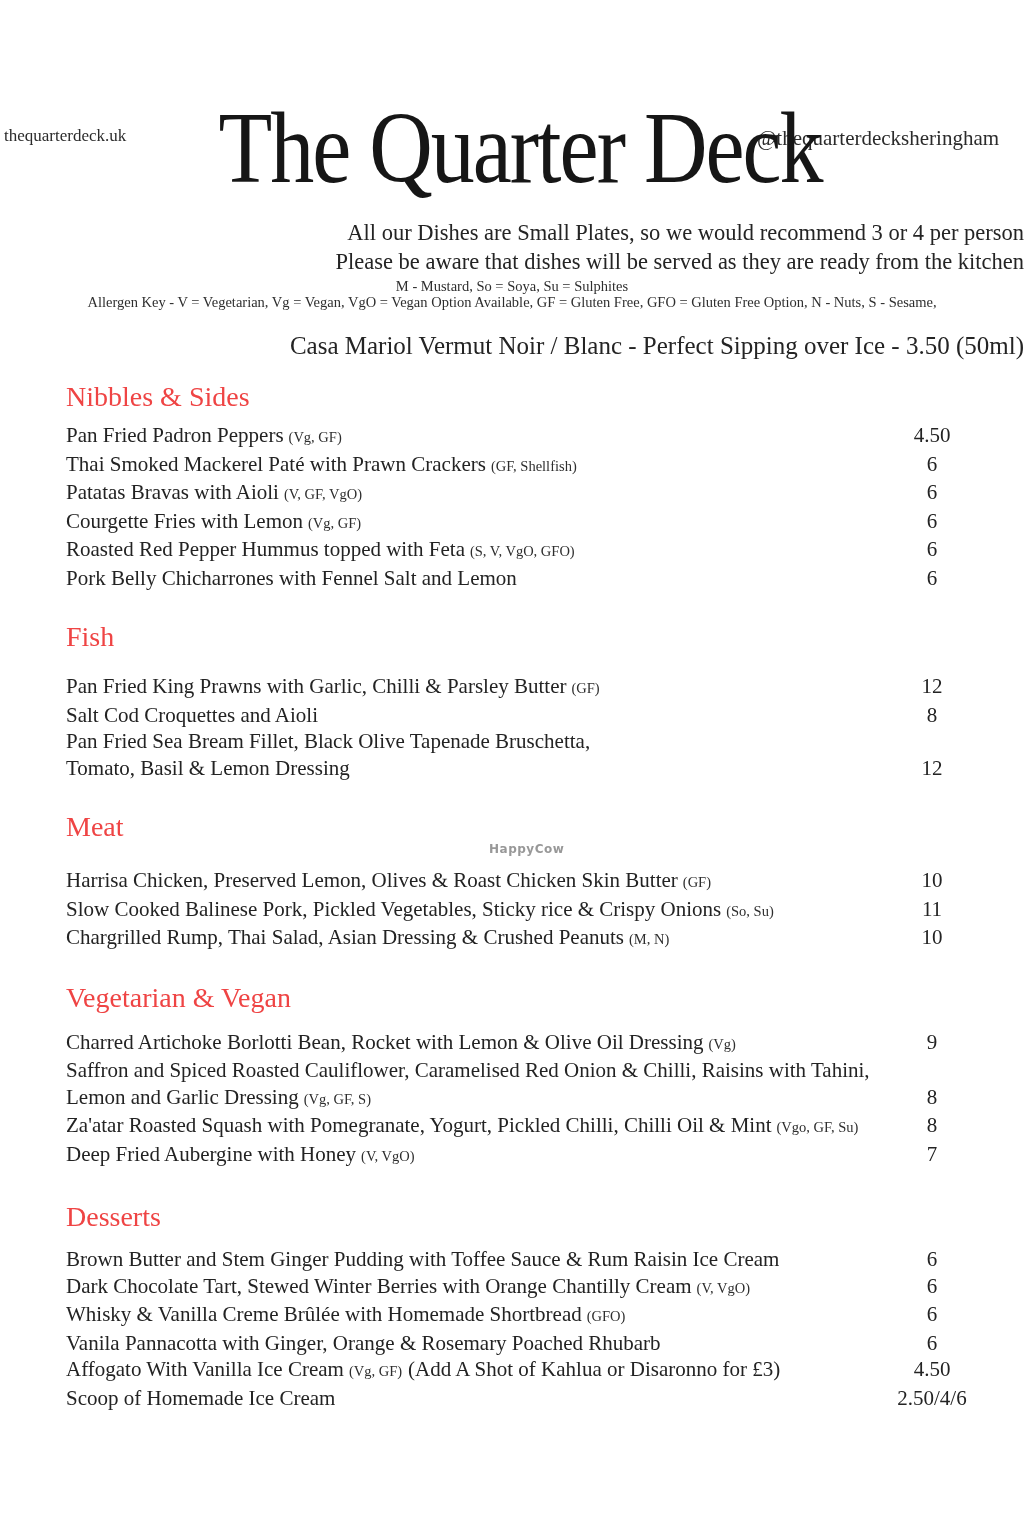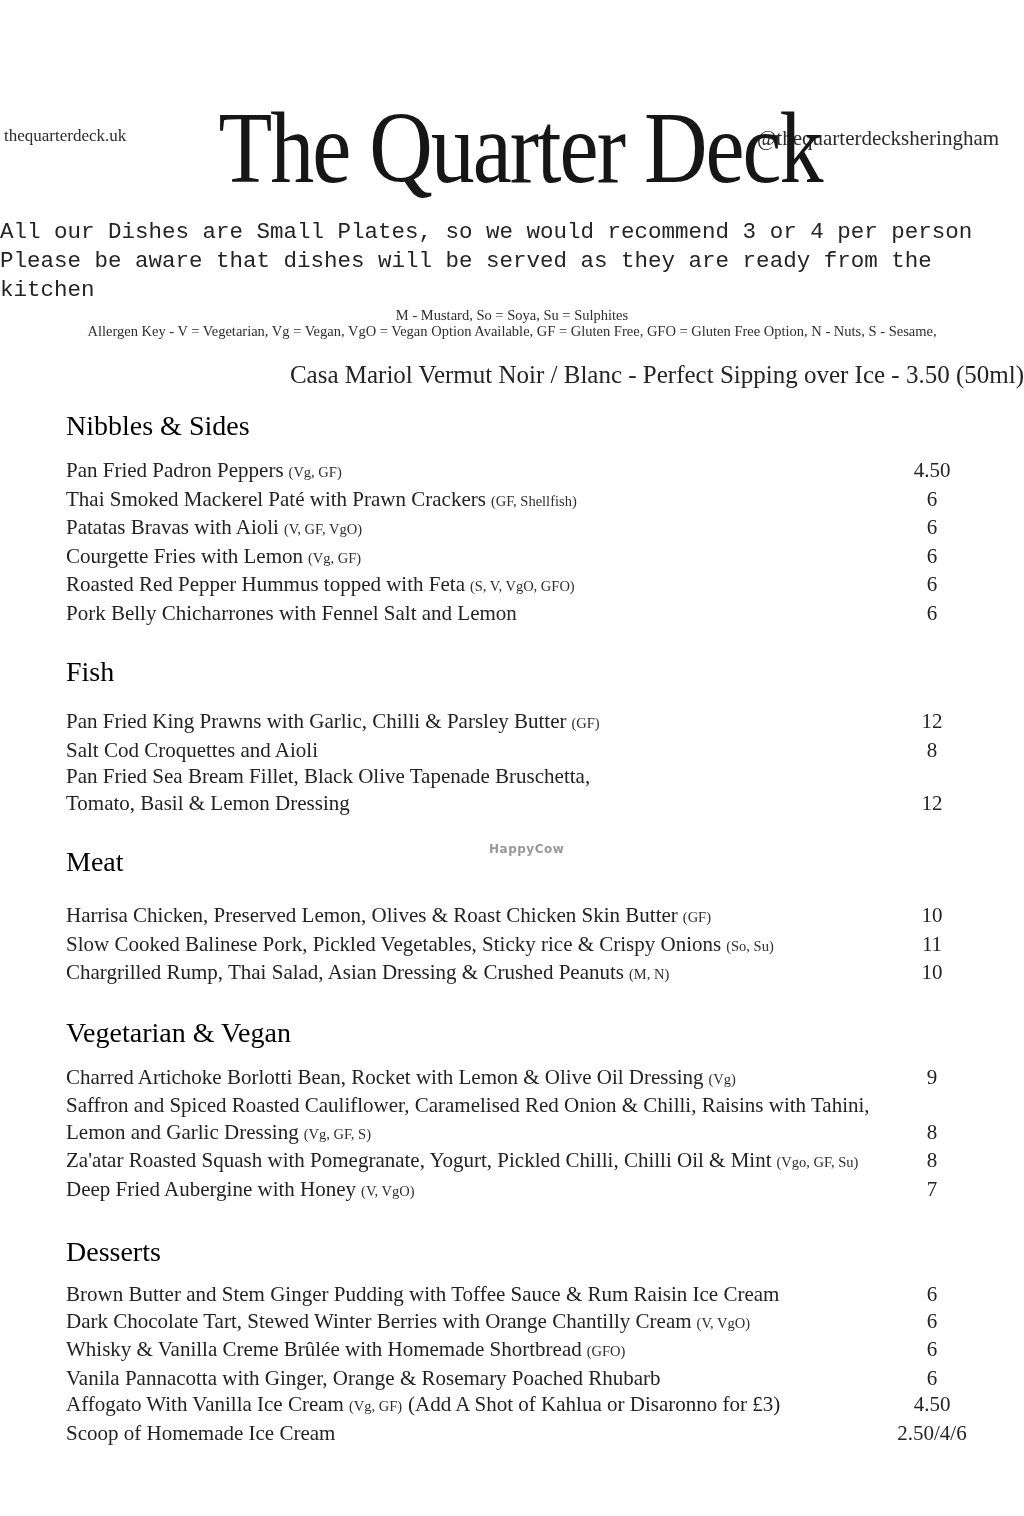--- a/index.html
+++ b/index.html
@@ -27,41 +27,41 @@
     margin-top: 96px;
     text-align: center;
     font-size: 88px;
     line-height: 104px;
     letter-spacing: -2px;
     color: #161616;
     transform: scaleY(1.16);
     position: relative; left: 8px;
   }
 
-  .sub { text-align: left; font-size: 22.5px; line-height: 29px; color: #242424; font-family: Liberation Mono, monospace; }
+  .sub { text-align: right; font-size: 22.5px; line-height: 29px; color: #242424; }
   .sub-block { margin-top: 18px; }
   .allergen { text-align: center; font-size: 14.5px; line-height: 15.5px; color: #2e2e2e; }
   .allergen-block { margin-top: 3px; }
   .drink-note { margin-top: 22px; text-align: right; font-size: 25px; color: #242424; }
 
   .menu { padding: 0 52px 0 66px; }
 
   .section-heading {
     font-size: 28px;
     line-height: 30px;
-    color: #000000;
+    color: #ef4444;
   }
   .s-nibbles .section-heading { margin-top: 22px; }
   .s-fish    .section-heading { margin-top: 31px; }
   .s-meat    .section-heading { margin-top: 31px; }
   .s-veg     .section-heading { margin-top: 30px; }
   .s-desserts .section-heading { margin-top: 33px; }
 
   .rows { }
-  .s-nibbles  .rows { margin-top: 16px; }
+  .s-nibbles  .rows { margin-top: 10px; }
   .s-fish     .rows { margin-top: 21px; }
   .s-meat     .rows { margin-top: 25px; }
   .s-veg      .rows { margin-top: 16px; }
   .s-desserts .rows { margin-top: 14px; }
 
   .row {
     display: flex;
     justify-content: space-between;
     align-items: baseline;
     font-size: 21px;

